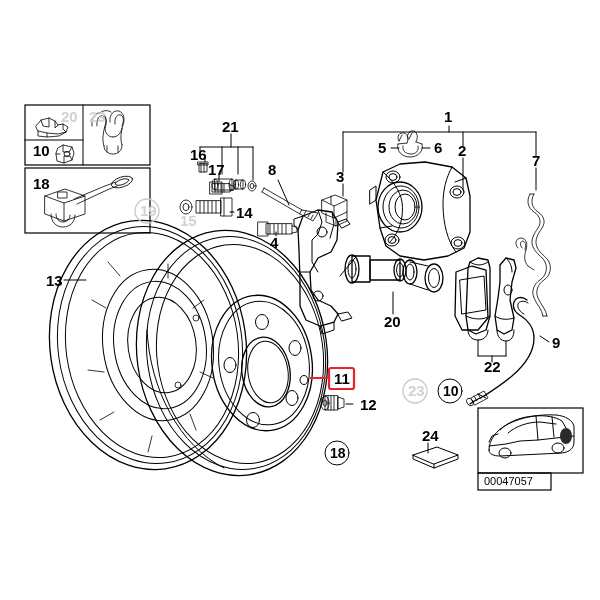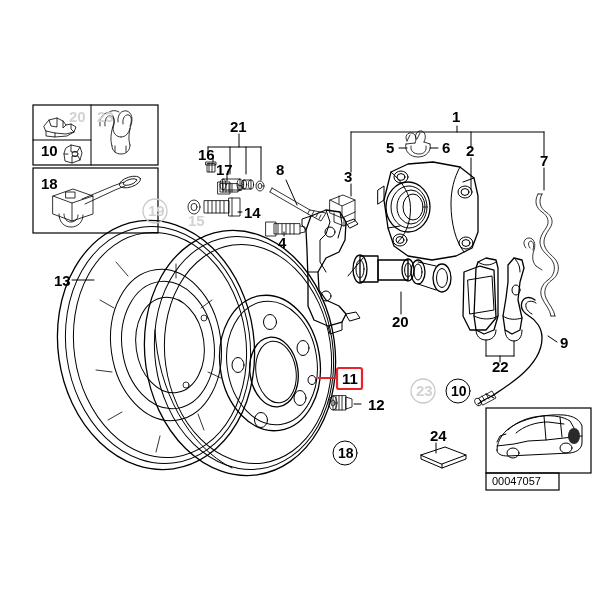--- a/index.html
+++ b/index.html
@@ -1,21 +1,21 @@
 <!DOCTYPE html>
 <html><head>
 <meta charset="utf-8">
 <style>
   html,body{margin:0;padding:0;}
   body{
     width:600px;height:600px;background:#ffffff;
     font-family:"Liberation Sans", sans-serif;
     overflow:hidden;position:relative;
   }
-  #diagram-root{position:absolute;left:8px;top:0;width:564px;height:600px;}
+  #diagram-root{position:absolute;left:0;top:0;width:564px;height:600px;}
   svg{display:block;}
   .lbl{font-family:"Liberation Sans", sans-serif;font-weight:bold;font-size:15px;fill:#000;}
   .lbl-ghost{font-family:"Liberation Sans", sans-serif;font-weight:bold;font-size:15px;fill:#d2d2d2;}
   .lbl-circ{font-family:"Liberation Sans", sans-serif;font-weight:bold;font-size:14px;fill:#000;}
   .lbl-small{font-family:"Liberation Sans", sans-serif;font-size:11px;fill:#000;}
   .ln{stroke:#000;stroke-width:1.3;fill:none;stroke-linecap:round;stroke-linejoin:round;}
   .ln-thin{stroke:#000;stroke-width:1;fill:none;stroke-linecap:round;stroke-linejoin:round;}
   .ln-hair{stroke:#000;stroke-width:0.8;fill:none;stroke-linecap:round;stroke-linejoin:round;}
   .ln-ghost{stroke:#c9c9c9;stroke-width:1.3;fill:none;}
   .box{fill:none;stroke:#000;stroke-width:1.2;}

